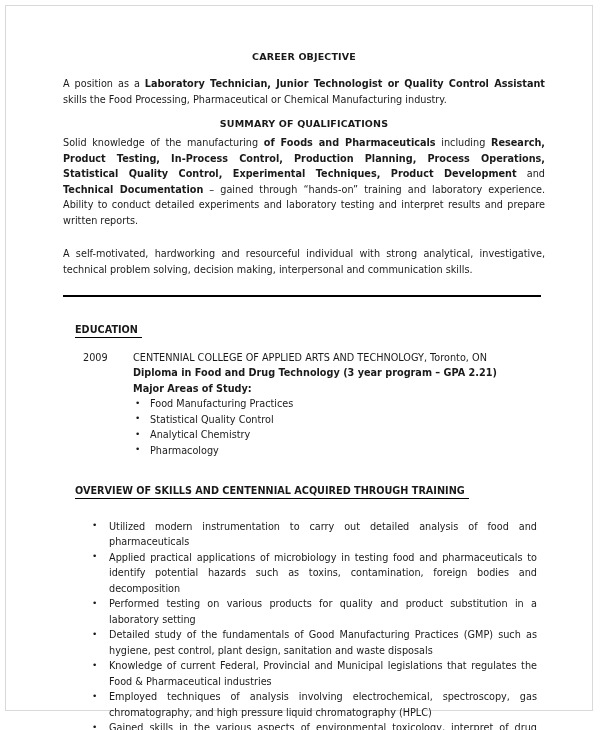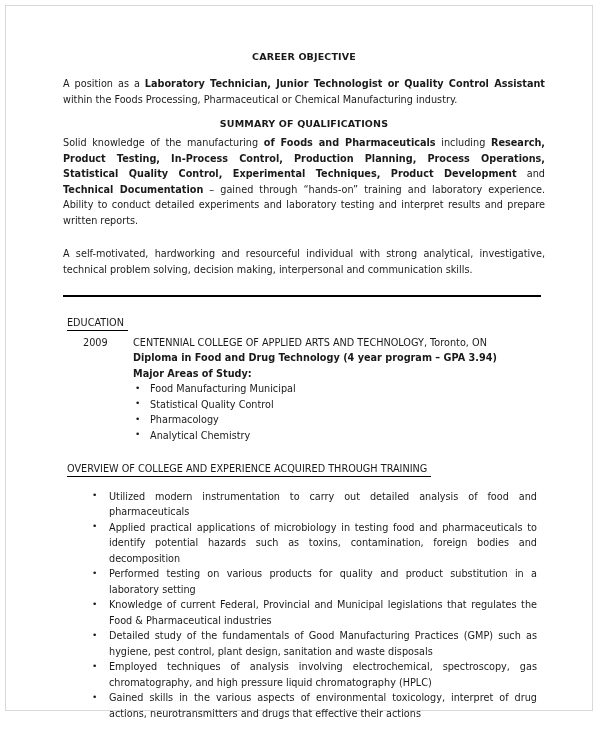--- a/index.html
+++ b/index.html
@@ -52,22 +52,22 @@
 
   .rule {
     border: 0;
     border-top: 2px solid #000000;
     margin: 0;
     width: 478px;
   }
 
   .section-heading {
     font-size: 9.7px;
-    font-weight: normal;
-    margin: 4px;
+    font-weight: bold;
+    margin: 12px;
     display: inline-block;
     border-bottom: 1.2px solid #000;
     padding-bottom: 0.5px;
     padding-right: 4px;
     line-height: 13px;
   }
 
   
   .edu-row {
     display: flex;
@@ -134,21 +134,21 @@
   .sp-18 { height: 18px; }
 </style>
 </head>
 <body>
 
 <div id="page">
   <div id="sheet">
 
     <div class="centered-heading">CAREER OBJECTIVE</div>
     <div class="sp-14"></div>
-    <p class="para"><span>A position as a </span><b>Laboratory Technician, Junior Technologist or Quality Control Assistant</b><span> within the Foods Processing, Pharmaceutical or Chemical Manufacturing industry.</span></p>
+    <p class="para"><span>A position as a </span><b>Laboratory Technician, Junior Technologist or Quality Control Assistant</b><span> skills the Food Processing, Pharmaceutical or Chemical Manufacturing industry.</span></p>
 
     <div class="sp-11"></div>
 
     <div class="centered-heading">SUMMARY OF QUALIFICATIONS</div>
     <div class="sp-6"></div>
     <p class="para"><span>Solid knowledge of the manufacturing </span><b>of Foods and Pharmaceuticals</b><span> including </span><b>Research, Product Testing, In-Process Control, Production Planning, Process Operations, Statistical Quality Control, Experimental Techniques, Product Development</b><span> and </span><b>Technical Documentation</b><span> – gained through “hands-on” training and laboratory experience.  Ability to conduct detailed experiments and laboratory testing and interpret results and prepare written reports.</span></p>
 
     <div class="sp-18"></div>
 
     <p class="para">A self-motivated, hardworking and resourceful individual with strong analytical, investigative, technical problem solving, decision making, interpersonal and communication skills.</p>
@@ -159,41 +159,41 @@
 
     <div class="sp-14"></div>
 
     <div>
       <div class="section-heading">EDUCATION</div>
 
       <div class="edu-row">
         <div class="edu-year">2009</div>
         <div class="edu-body">
           <div>CENTENNIAL COLLEGE OF APPLIED ARTS AND TECHNOLOGY, Toronto, ON</div>
-          <div class="strong">Diploma in Food and Drug Technology (4 year program – GPA 3.94)</div>
+          <div class="strong">Diploma in Food and Drug Technology (3 year program – GPA 2.21)</div>
           <div class="strong">Major Areas of Study:</div>
           <ul class="bullets">
-            <li>Food Manufacturing Municipal</li>
+            <li>Food Manufacturing Practices</li>
             <li>Statistical Quality Control</li>
+            <li>Analytical Chemistry</li>
             <li>Pharmacology</li>
-            <li>Analytical Chemistry</li>
           </ul>
         </div>
       </div>
     </div>
 
     <div class="sp-14"></div>
 
     <div>
-      <div class="section-heading">OVERVIEW OF COLLEGE AND EXPERIENCE ACQUIRED THROUGH TRAINING</div>
+      <div class="section-heading">OVERVIEW OF SKILLS AND CENTENNIAL ACQUIRED THROUGH TRAINING</div>
       <ul class="skills">
         <li>Utilized modern instrumentation to carry out detailed analysis of food and pharmaceuticals</li>
         <li>Applied practical applications of microbiology in testing food and pharmaceuticals to identify potential hazards such as toxins, contamination, foreign bodies and decomposition</li>
         <li>Performed testing on various products for quality and product substitution in a laboratory setting</li>
+        <li>Detailed study of the fundamentals of Good Manufacturing Practices (GMP) such as hygiene, pest control, plant design, sanitation and waste disposals</li>
         <li>Knowledge of current Federal, Provincial and Municipal legislations that regulates the Food &amp; Pharmaceutical industries</li>
-        <li>Detailed study of the fundamentals of Good Manufacturing Practices (GMP) such as hygiene, pest control, plant design, sanitation and waste disposals</li>
         <li>Employed techniques of analysis involving electrochemical, spectroscopy, gas chromatography, and high pressure liquid chromatography (HPLC)</li>
         <li>Gained skills in the various aspects of environmental toxicology, interpret of drug actions, neurotransmitters and drugs that effective their actions</li>
       </ul>
     </div>
 
   </div>
 </div>
 
 </body></html>

